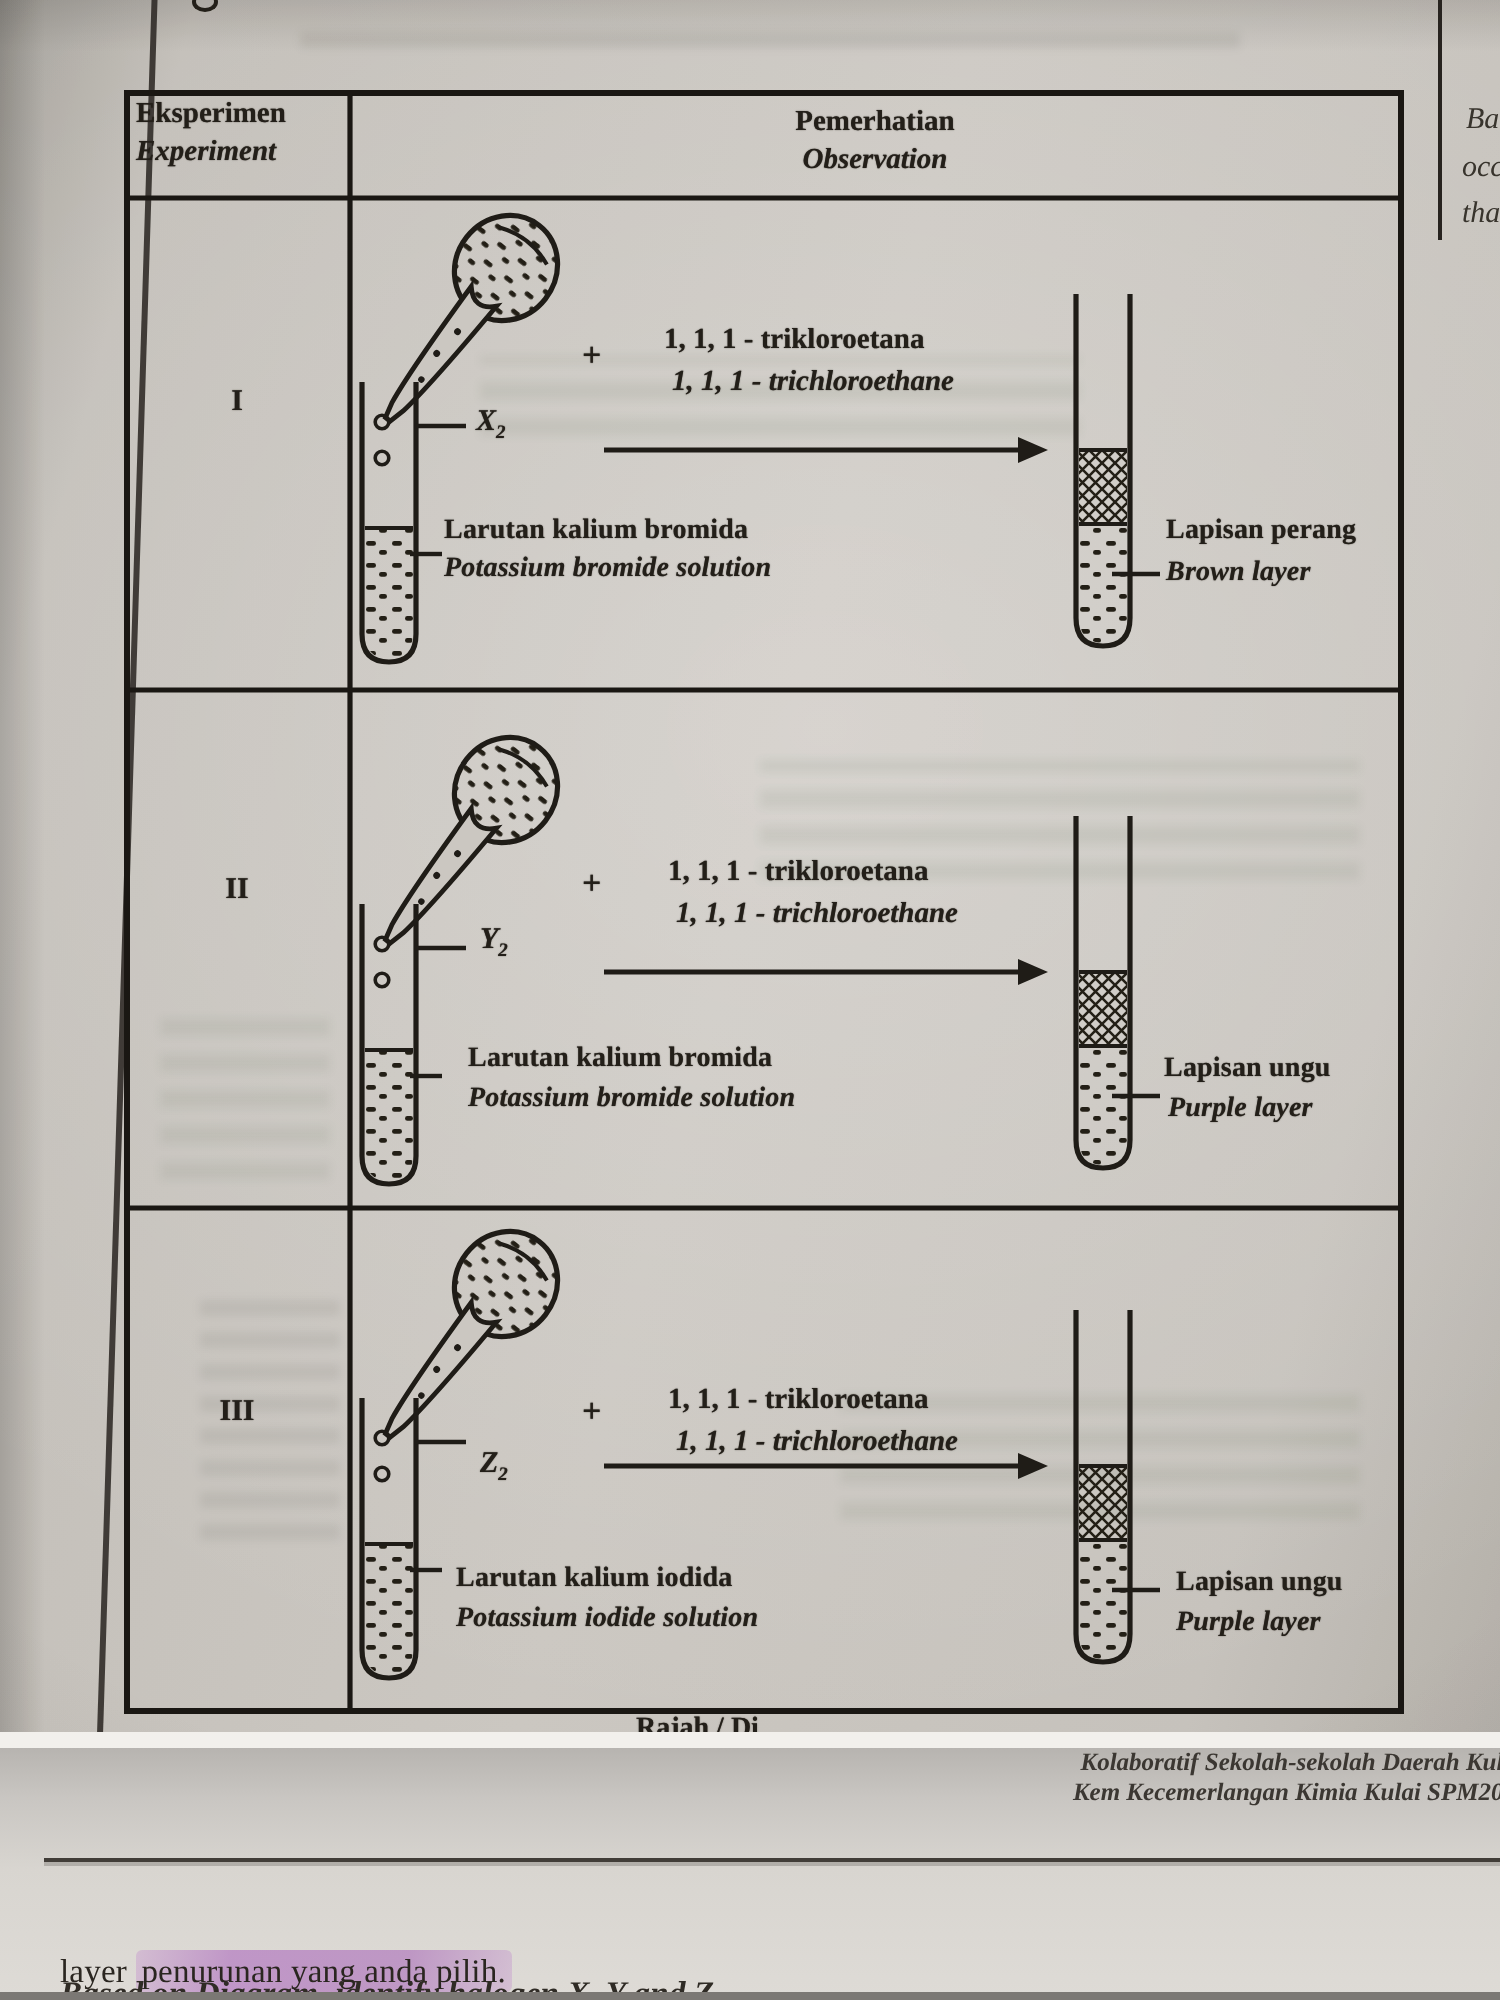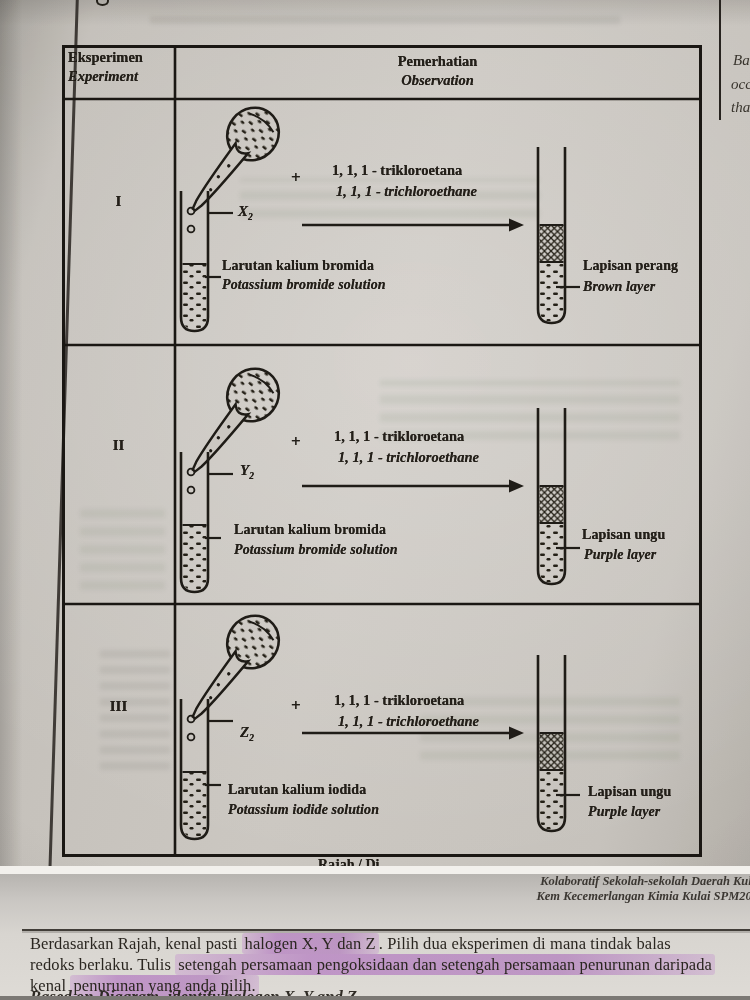--- a/index.html
+++ b/index.html
@@ -182,25 +182,19 @@
 
 <div class="seam"></div>
 
 <div class="photo2">
 
   <div class="abs credit" style="top:0;">Kolaboratif Sekolah-sekolah Daerah Kula</div>
   <div class="abs credit" style="top:15px;">Kem Kecemerlangan Kimia Kulai SPM202</div>
 
   <div class="qrule"></div>
 
-  <div class="abs qline" style="top:60px;">
-    <span>Berdasarkan Rajah, kenal pasti </span><mark class="hl">halogen X, Y dan Z</mark><span>. Pilih dua eksperimen di mana tindak balas</span>
-  </div>
-  <div class="abs qline" style="top:81px;">
-    <span>redoks berlaku. Tulis </span><mark class="hl">setengah persamaan pengoksidaan dan setengah persamaan penurunan daripada</mark>
-  </div>
   <div class="abs qline" style="top:102px;">
-    <span>kenal </span><mark class="hl">penurunan yang anda pilih.</mark>
+    <span>layer </span><mark class="hl">penurunan yang anda pilih.</mark>
   </div>
   <div class="abs qline qline-it clip4" style="top:113px;width:700px;">Based on Diagram, identify halogen X, Y and Z</div>
 
   <div class="bottom-band"></div>
 </div>
 
 </body></html>

